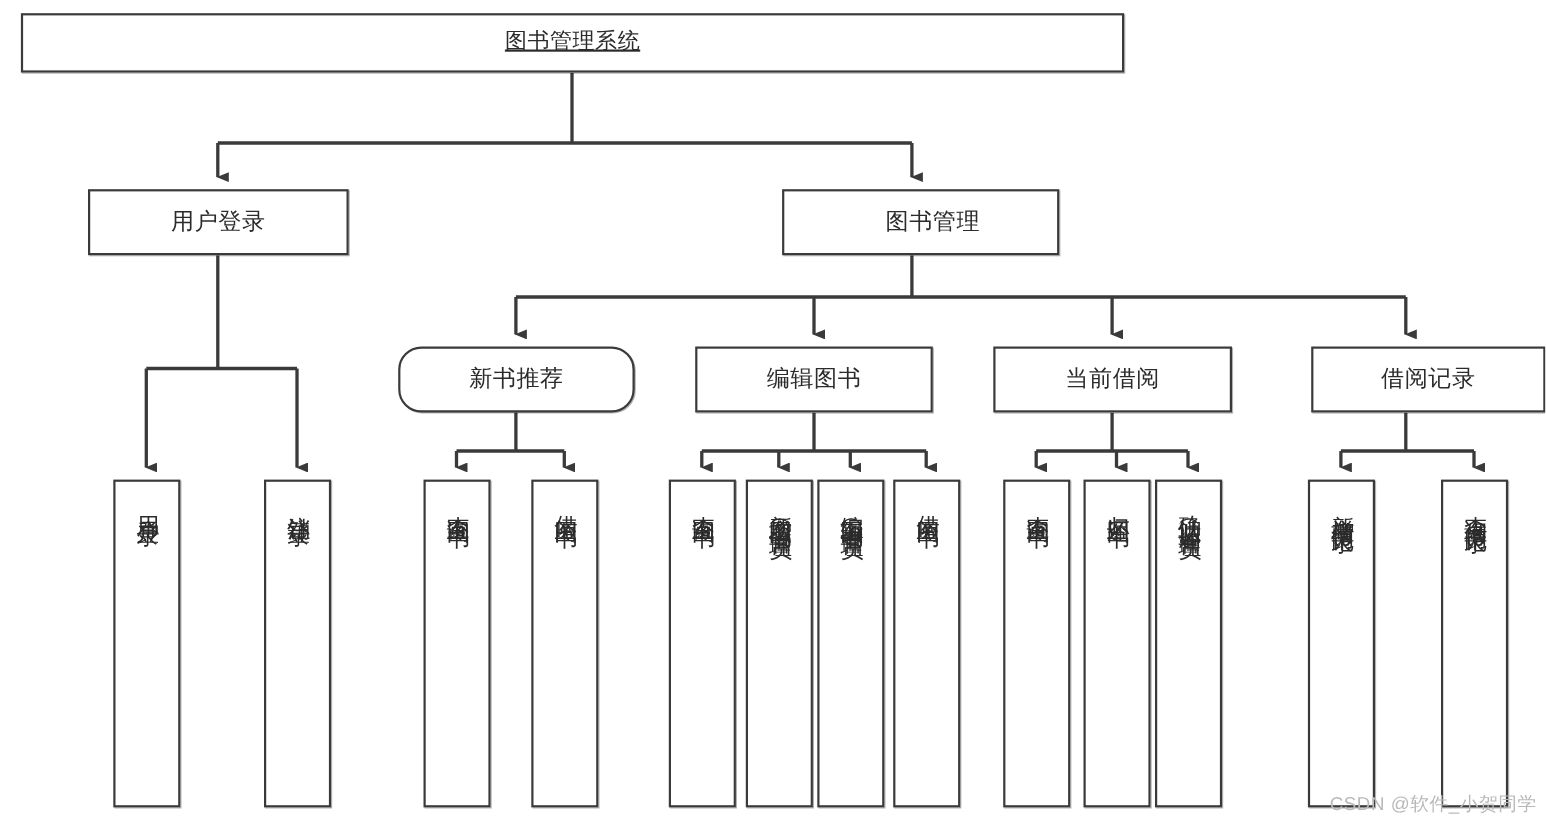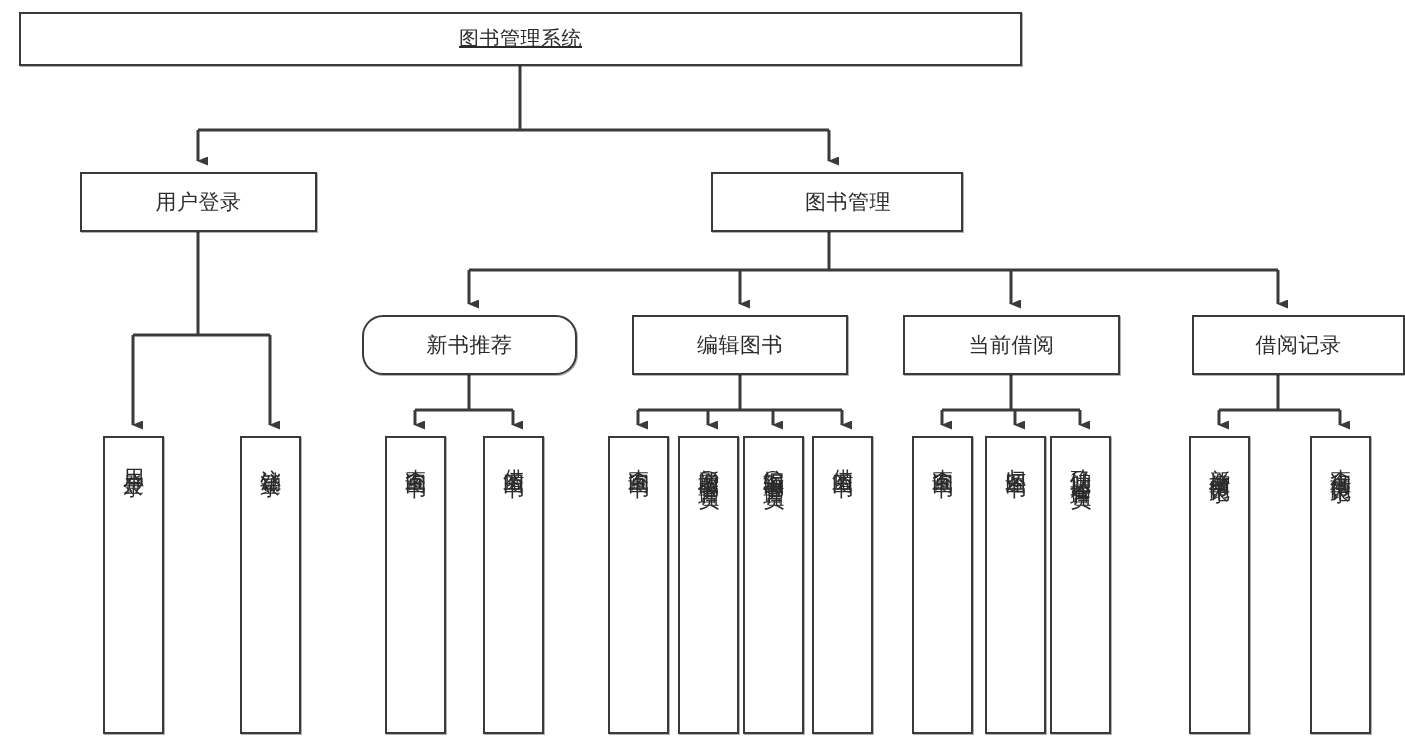--- a/index.html
+++ b/index.html
@@ -181,13 +181,14 @@
         <span class="node-label">确认归还（管理员）</span>
       </div>
       <div class="node vertical" style="left: 1189px; top: 436px; width: 61px; height: 298px;">
         <span class="node-label">新增借阅记录</span>
       </div>
       <div class="node vertical" style="left: 1310px; top: 436px; width: 61px; height: 298px;">
         <span class="node-label">查询借阅记录</span>
       </div>
     </div>
 
+  <div id="watermark">CSDN @软件_小贺同学</div>
 </div>
 
 </body></html>

